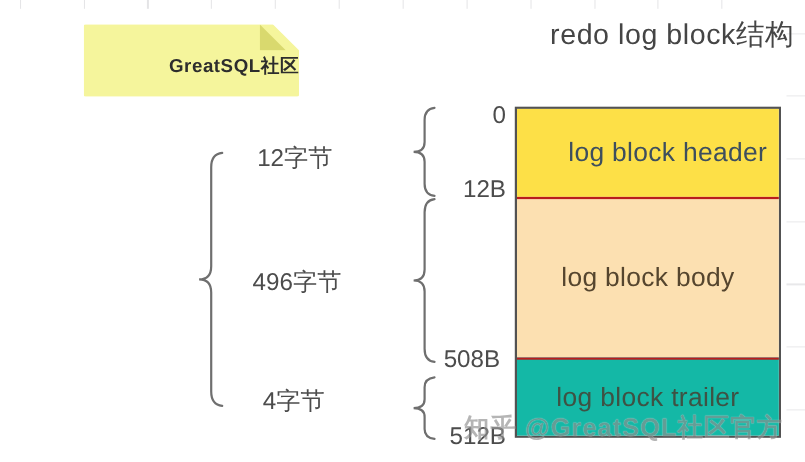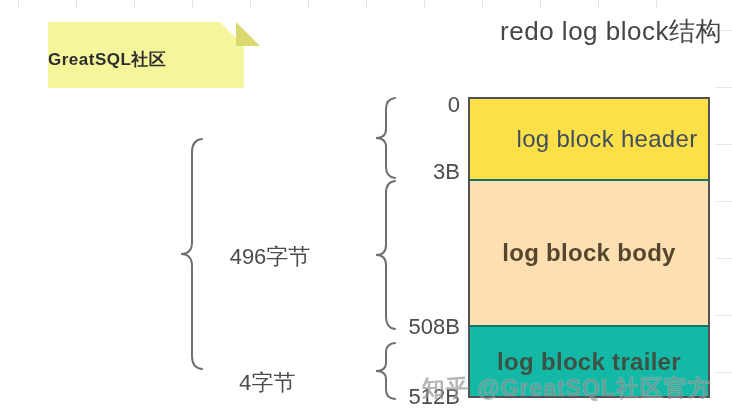--- a/index.html
+++ b/index.html
@@ -17,24 +17,24 @@
     background-position:-39px 0;
   }
   .grid-right {
     position:absolute; top:0; right:0; width:17px; height:420px;
     background:repeating-linear-gradient(to bottom,
       transparent 0px, transparent 56px, #e8e8ea 56px, #e8e8ea 57px);
     background-position:0 -26px;
   }
   
   .note {
-    position:absolute; left:48px; top:22px; width:196px; height:66px;
+    position:absolute; left:76px; top:22px; width:196px; height:66px;
     background:#f5f59c; border-radius:2px;
     clip-path:polygon(0 0, calc(100% - 24px) 0, 100% 24px, 100% 100%, 0 100%);
-    display:flex; align-items:center; justify-content:flex-start;
+    display:flex; align-items:center; justify-content:flex-end;
   }
   .note-fold {
     position:absolute; left:236px; top:22px; width:24px; height:24px;
     background:#d9d96e;
     clip-path:polygon(0 0, 100% 100%, 0 100%);
   }
   .note-label {
     font-size:17px; font-weight:bold; color:#2d2d2d; letter-spacing:0.5px;
     padding-top:8px;
   }
@@ -45,46 +45,46 @@
   
   .total-label {
     position:absolute; left:10px; top:245px; width:160px;
     text-align:center; font-size:24px; line-height:28px; color:#4c4c4c;
   }
   .size-label {
     position:absolute; text-align:center; font-size:22px; line-height:26px; color:#4c4c4c;
   }
   .size-12  { left:208px; top:131px; width:120px; }
   .size-496 { left:200px; top:244px; width:140px; }
-  .size-4   { left:207px; top:372px; width:120px;font-family:Liberation Mono, monospace; }
+  .size-4   { left:207px; top:352px; width:120px; }
   .offset-label {
     position:absolute; left:398px; width:62px;
     text-align:right; font-size:22px; line-height:22px; color:#4c4c4c;
   }
   .off-0   { top:94px; }
   .off-12  { top:161px; }
-  .off-508 { top:316px; }
+  .off-508 { top:316px;text-align:center; }
   .off-512 { top:386px; }
   
   .brace { position:absolute; }
   .brace svg { display:block; }
   .brace-big   { left:176px; top:136px; }
   .brace-a     { left:368px; top:96px; }
   .brace-b     { left:368px; top:179px; }
   .brace-c     { left:368px; top:341px; }
   
   .stack {
     position:absolute; left:468px; top:97px; width:242px;
     border:2px solid #525252;
   }
   .block {
     display:flex; align-items:center; justify-content:center;
     font-size:24px; letter-spacing:0.3px;
   }
-  .block + .block { border-top:2px solid #0f766e;font-weight:bold; }
+  .block + .block { border-top:2px solid #b91c1c; }
   .block-header  { height:80px;  background:#fde047; color:#3d4e5e;padding-left:36px; }
   .block-body    { height:146px; background:#fce0b1; color:#55452e; }
   .block-trailer { height:71px;  background:#14b8a6; color:#3e5244; }
   
   .watermark {
     position:absolute; right:20px; top:373px; width:300px;
     text-align:right; font-size:23px; font-weight:bold;
     color:#8f8f8f; opacity:0.65; letter-spacing:1px;
     text-shadow:0 0 1px #ffffff;
     pointer-events:none; white-space:nowrap;
@@ -104,41 +104,42 @@
   <div class="note-fold"></div>
 
   <div class="title">redo log block结构</div>
 
   <div class="brace brace-big">
     <svg width="30" height="236" viewBox="0 0 30 236">
       <path d="M26,3 Q16,4 16,16 L16,106 Q16,118 5,118 Q16,118 16,130 L16,220 Q16,232 26,233" fill="none" stroke="#6f6f6f" stroke-width="2" stroke-linecap="round"></path>
     </svg>
   </div>
 
+  <div class="size-label size-12">12字节</div>
   <div class="size-label size-496">496字节</div>
   <div class="size-label size-4">4字节</div>
 
   <div class="brace brace-a">
     <svg width="32" height="84" viewBox="0 0 32 84">
       <path d="M27,2 Q18,3 18,13 L18,33 Q18,42 8,42 Q18,42 18,51 L18,71 Q18,81 27,82" fill="none" stroke="#6f6f6f" stroke-width="2" stroke-linecap="round"></path>
     </svg>
   </div>
   <div class="brace brace-b">
     <svg width="32" height="152" viewBox="0 0 32 152">
       <path d="M27,2 Q18,3 18,14 L18,66 Q18,76 8,76 Q18,76 18,86 L18,138 Q18,149 27,150" fill="none" stroke="#6f6f6f" stroke-width="2" stroke-linecap="round"></path>
     </svg>
   </div>
   <div class="brace brace-c">
     <svg width="32" height="60" viewBox="0 0 32 60">
       <path d="M27,2 Q18,3 18,11 L18,22 Q18,30 8,30 Q18,30 18,38 L18,49 Q18,57 27,58" fill="none" stroke="#6f6f6f" stroke-width="2" stroke-linecap="round"></path>
     </svg>
   </div>
 
   <div class="offset-label off-0">0</div>
-  <div class="offset-label off-12">3B</div>
+  <div class="offset-label off-12">12B</div>
   <div class="offset-label off-508">508B</div>
   <div class="offset-label off-512">512B</div>
 
   <div class="stack">
     <div class="block block-header">
       <span>log block header</span>
     </div>
     <div class="block block-body">
       <span>log block body</span>
     </div>

